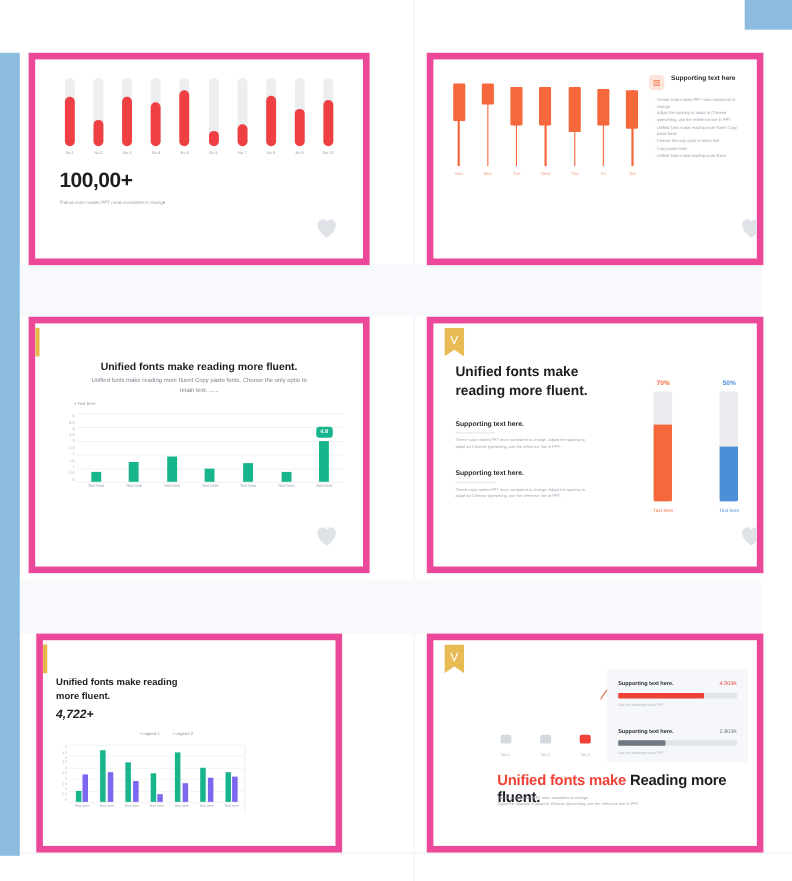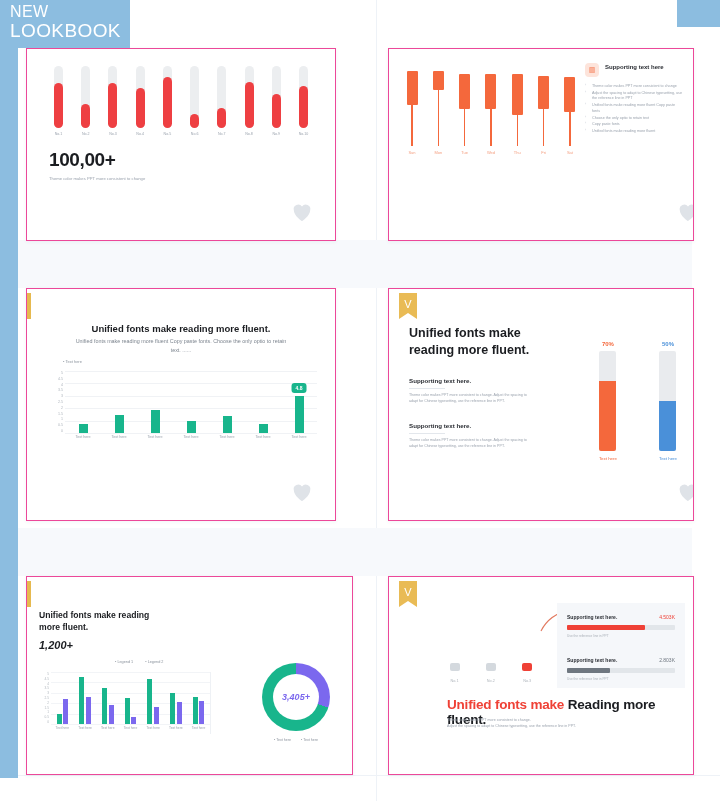--- a/index.html
+++ b/index.html
@@ -46,21 +46,21 @@
   .guide-v { position:absolute; top:0; bottom:0; width:1px; background:#eef2f7; }
   .guide-h { position:absolute; left:0; right:0; height:1px; background:#eef2f7; }
 
   
   .band { position:absolute; left:18px; right:28px; background:#f7f9fc; }
 
   
   .card {
     position: absolute;
     background: #ffffff;
-    border: 1px solid #ec4899;
+    border: 6px solid #ec4899;
     overflow: hidden;
   }
   .card.shadow { box-shadow: 0 1px 4px rgba(40,60,90,0.055); }
 
   .heart {
     position:absolute; right:22px; bottom:18px;
     width:22px; height:20px; color:#dfe3e8;
   }
   .bookmark {
     position:absolute; left:10px; top:4px;
@@ -451,25 +451,25 @@
           </div>
         <span class="cap" style="color:#4a90d9">Text here</span>
       </div>
     </div>
 
     <svg class="heart" style="right:-6px;" viewBox="0 0 24 22">
       <path fill="currentColor" d="M12 21s-9-5.7-9-12A5 5 0 0 1 12 5a5 5 0 0 1 9 4c0 6.3-9 12-9 12z"></path>
     </svg>
   </div>
 
-  <div class="card shadow" style="left:26px; top:576px; width:327px; height:199px;">
+  <div class="card shadow" style="left:33px; top:576px; width:278px; height:199px;">
     <div class="rail-accent"></div>
     <div class="c5-h" style="white-space:pre-line">Unified fonts make reading
 more fluent.</div>
-    <div class="c5-num">1,200+</div>
+    <div class="c5-num">4,722+</div>
 
     <div class="c5-legend">
       <span>• <span>Legend 1</span></span>
       <span>• <span>Legend 2</span></span>
     </div>
 
     <div class="c5-plot">
       <div class="c5-yaxis">
         <span>5</span>
         <span>4.5</span>
@@ -525,29 +525,20 @@
         <span>Text here</span>
         <span>Text here</span>
         <span>Text here</span>
         <span>Text here</span>
         <span>Text here</span>
         <span>Text here</span>
         <span>Text here</span>
       </div>
     </div>
 
-    <div class="c5-donut-wrap">
-      <div class="c5-donut" style="background:conic-gradient(#7b68ee 0deg 108deg, #18b58c 108deg 360deg);">
-        <div class="hole">3,405+</div>
-      </div>
-      <div class="c5-dlegend">
-        <span>• <span>Text here</span></span>
-        <span>• <span>Text here</span></span>
-      </div>
-    </div>
   </div>
 
   <div class="card shadow" style="left:388px; top:576px; width:306px; height:199px;">
     <svg class="bookmark" viewBox="0 0 18 26">
       <path fill="#e9bb55" d="M0 0h18v26l-9-6-9 6z"></path>
       <text x="9" y="15" font-size="11" fill="#ffffff" text-anchor="middle" font-family="Liberation Sans, sans-serif">V</text>
     </svg>
 
     <div class="c6-plot">
       <div class="c6-col">
@@ -605,19 +596,15 @@
     </div>
 
     <div class="c6-head">
       <span class="r">Unified fonts make</span>
       <span class="d">Reading more fluent.</span>
     </div>
     <div class="c6-foot" style="white-space:pre-line">Theme  color makes PPT more consistent  to change.
 Adjust the spacing to adapt to Chinese typesetting, use the reference line in PPT.</div>
   </div>
 
-  <div class="brand-block">
-    <span class="l1">NEW</span>
-    <span class="l2">LOOKBOOK</span>
-  </div>
 
 
 </div>
 
 </body></html>

